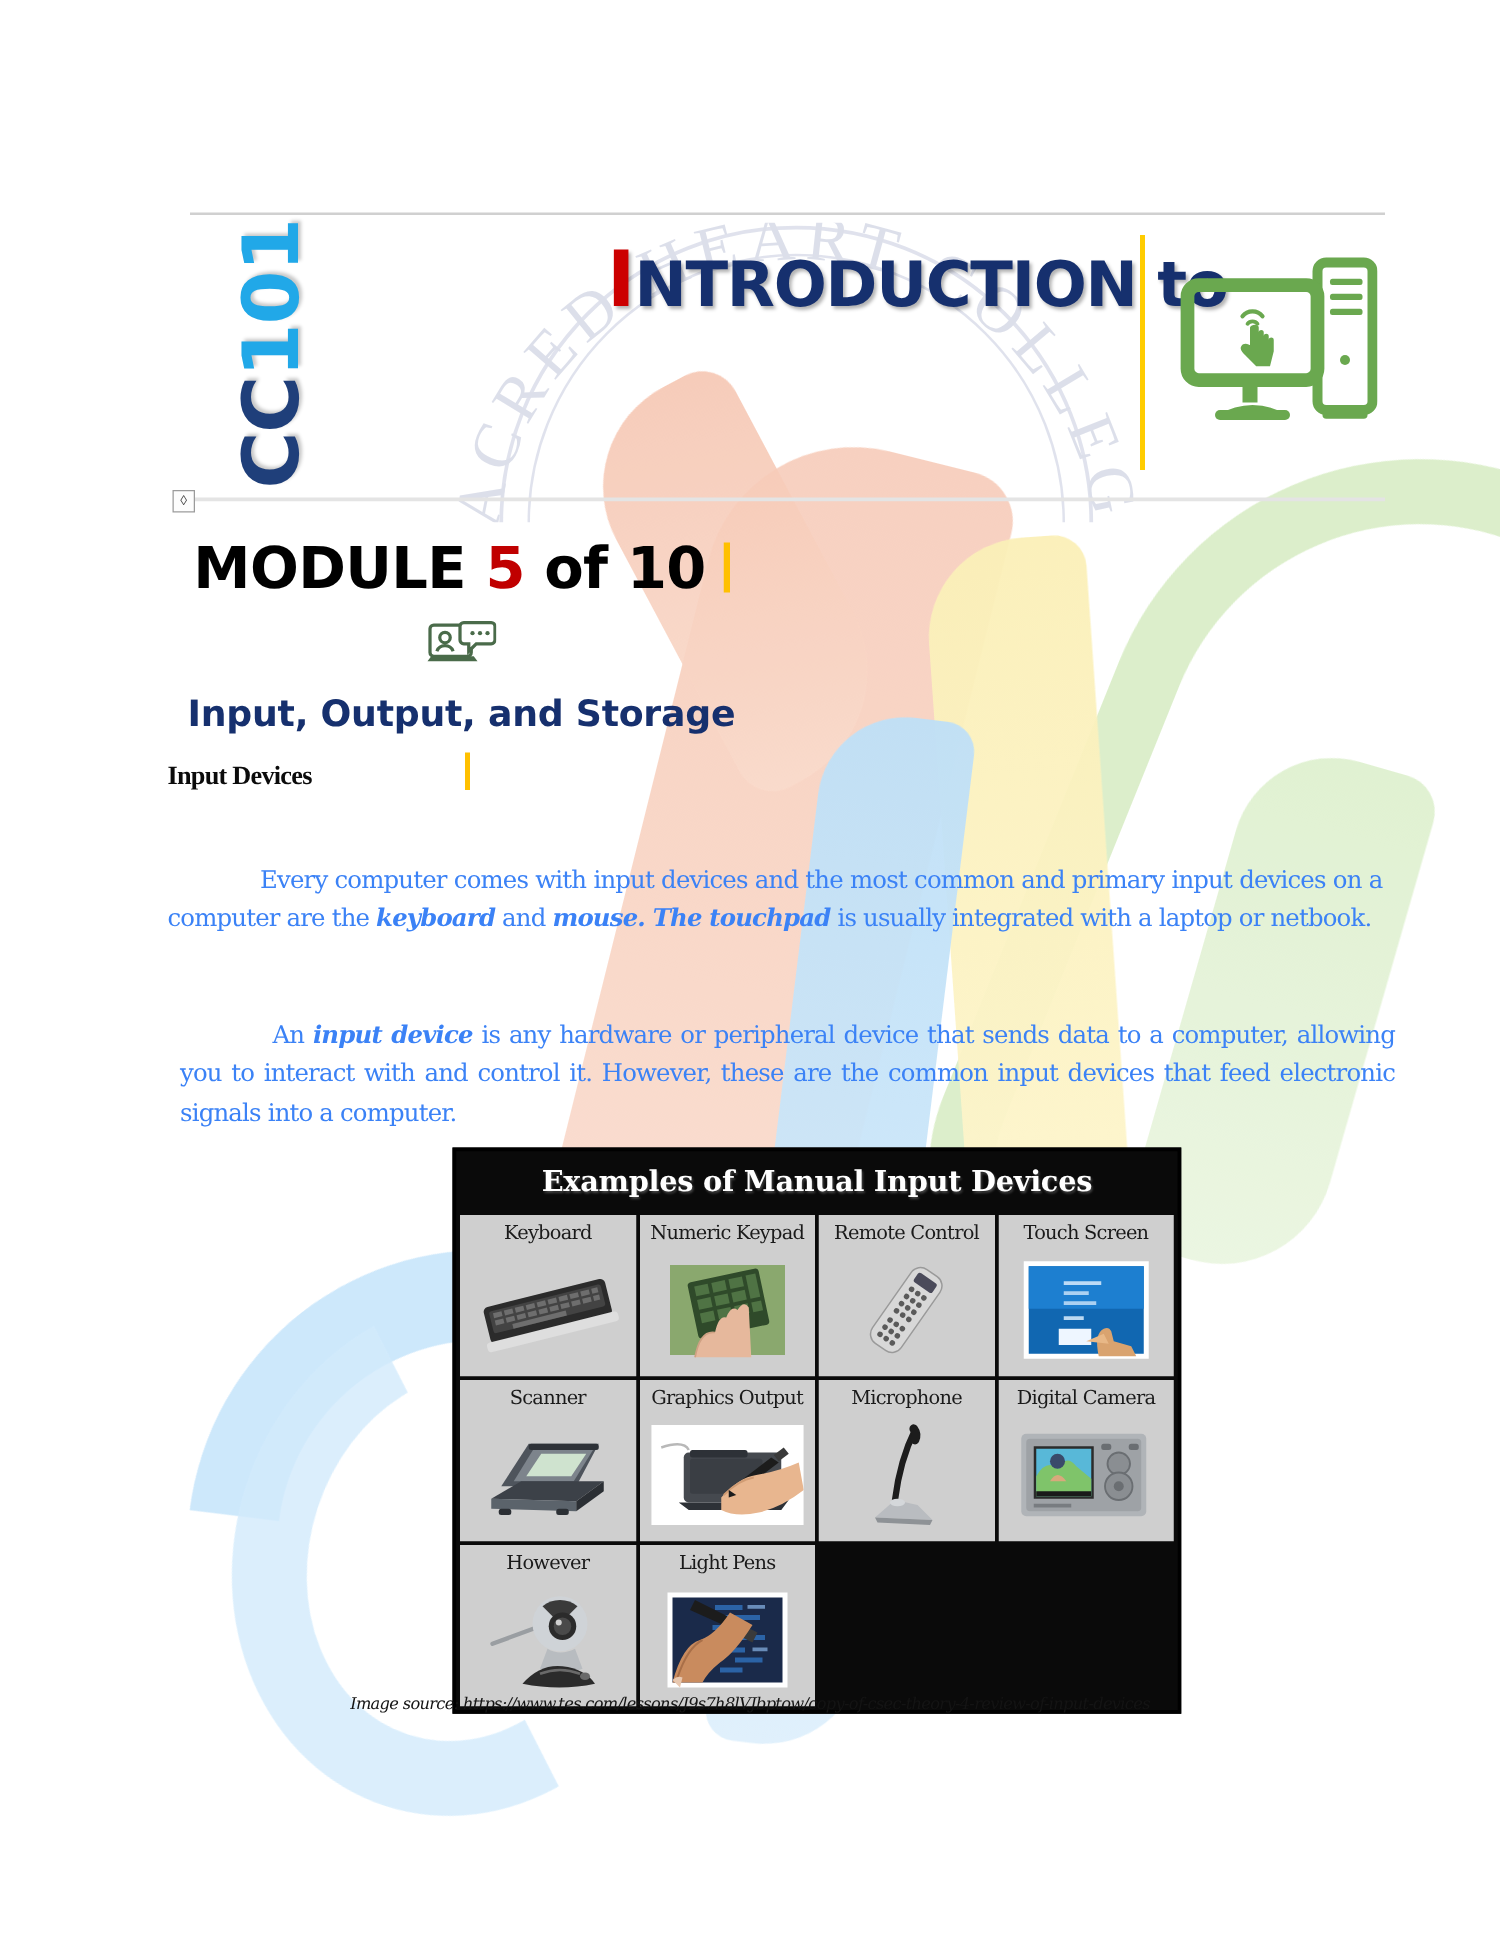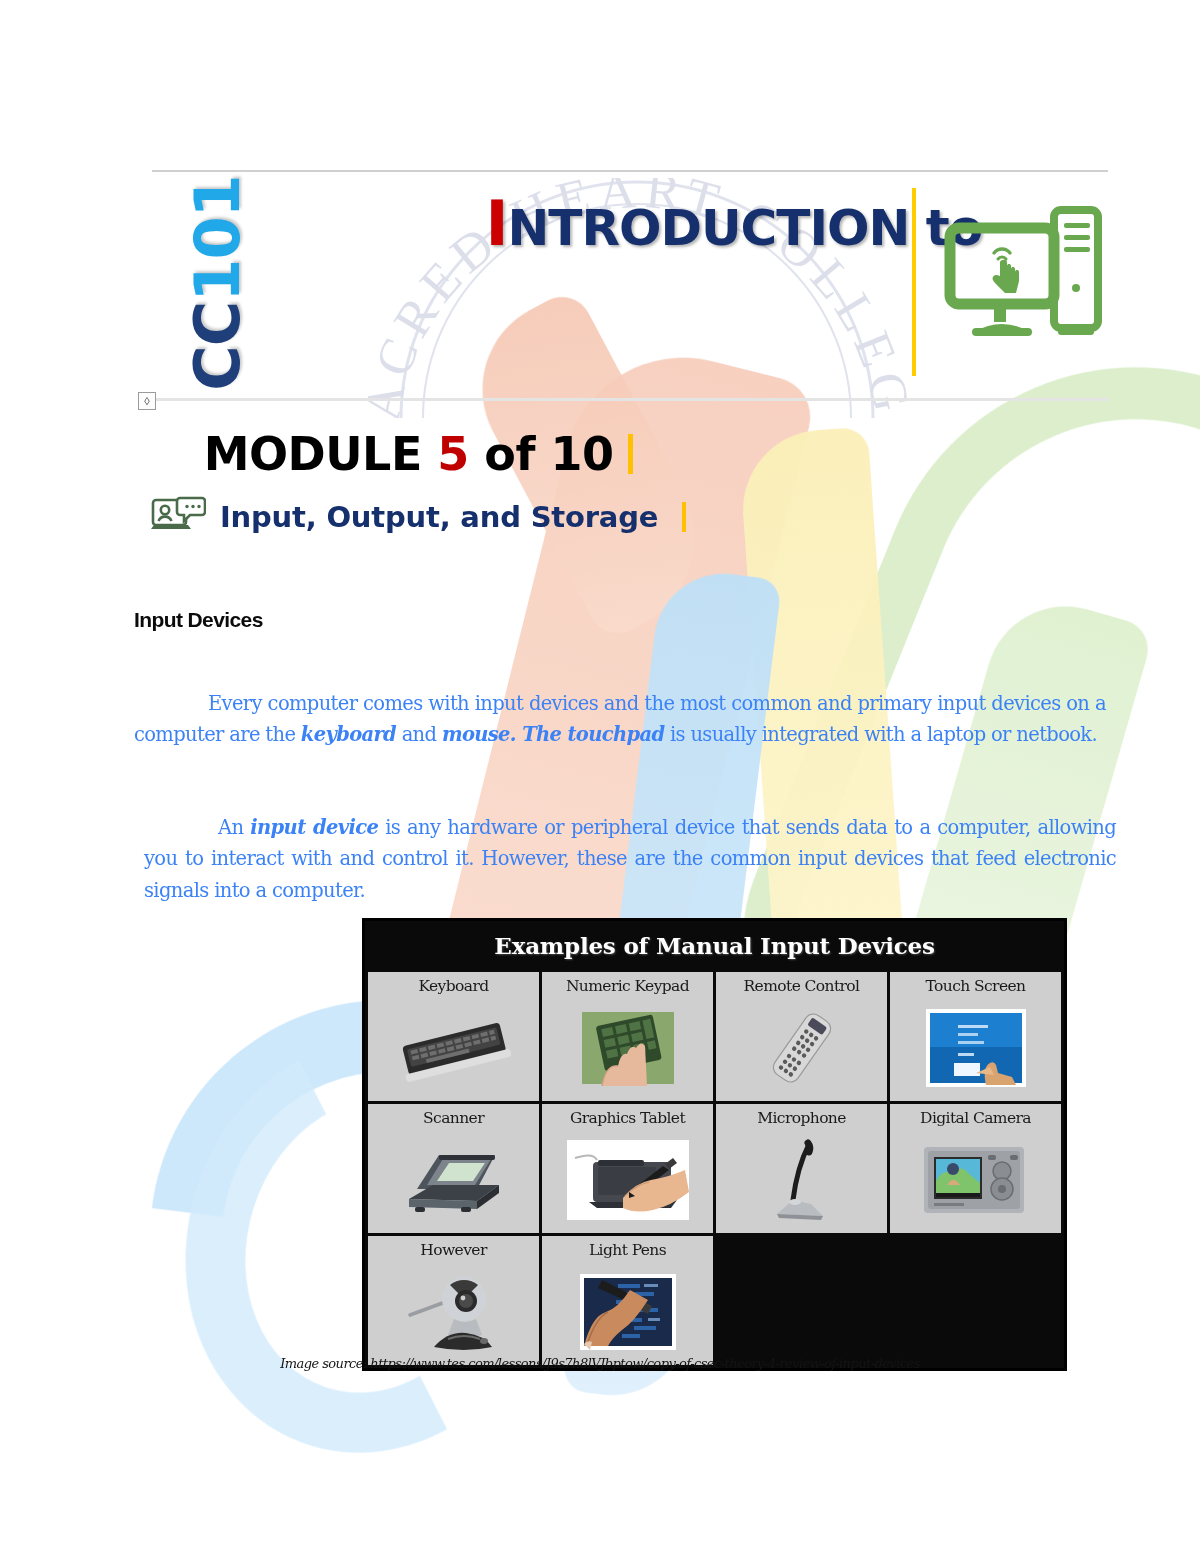--- a/index.html
+++ b/index.html
@@ -219,20 +219,21 @@
     background: #ffc000;
     vertical-align: -4px;
     margin-left: 14px;
   }
   .sub-line {
     margin-top: 16px;
     display: flex;
     align-items: center;
     gap: 14px;
     white-space: nowrap;
+    flex-direction: column;
   }
   .sub-icon { width: 56px; height: 46px; flex: 0 0 auto; }
   .sub-text {
     font-family: "DejaVu Sans", sans-serif;
     font-weight: 700;
     font-size: 29px;
     color: #16306e;
     letter-spacing: -0.2px;
   }
   .bar-yellow-sm {
@@ -240,21 +241,21 @@
     width: 4px; height: 30px;
     background: #ffc000;
     margin-left: 10px;
     vertical-align: -4px;
   }
 
   
   .section-heading {
     position: absolute;
     left: 134px; top: 608px;
-    font-family: Liberation Sans, sans-serif;
+    font-family: Liberation Serif, serif;
     font-weight: 700;
     font-size: 21px;
     color: #0b0b0b;
     letter-spacing: -0.6px;
     z-index: 3;
   }
   .para {
     position: absolute;
     left: 134px;
     width: 972px;
@@ -269,21 +270,21 @@
   }
   .para b { font-weight: 700; }
   .para i { font-style: italic; }
   .para-1 { top: 668px; }
   .para-2 { top: 792px; margin-left: 10px; }
 
   
   .figure {
     position: absolute;
     left: 362px; top: 918px;
-    width: 705px;
+    width: 583px;
     background: #0a0a0a;
     border: 3px solid #000000;
     box-sizing: border-box;
     z-index: 3;
   }
   .figure-title {
     color: #ffffff;
     font-family: "DejaVu Serif", serif;
     font-weight: 700;
     font-size: 23px;
@@ -581,21 +582,21 @@
           <path d="M 10,58 L 34,44 L 100,44 L 78,60 Z" fill="#3c4148"></path>
           <path d="M 10,58 L 78,60 L 78,68 L 10,66 Z" fill="#5b636b"></path>
           <path d="M 78,60 L 100,44 L 100,52 L 78,68 Z" fill="#2b2f34"></path>
           <rect x="16" y="66" width="10" height="5" rx="2" fill="#2b2f34"></rect>
           <rect x="62" y="66" width="10" height="5" rx="2" fill="#2b2f34"></rect>
         </svg>
       </div>
     </div>
 
     <div class="cell">
-      <div class="cell-label">Graphics Tablet</div>
+      <div class="cell-label">Graphics Output</div>
       <div class="cell-art">
         <svg width="122" height="80" viewBox="0 0 122 80">
           <rect x="0" y="0" width="122" height="80" fill="#ffffff"></rect>
           <path d="M 8,18 q 18,-6 22,2" fill="none" stroke="#b8b8b8" stroke-width="2"></path>
           <rect x="26" y="22" width="78" height="40" rx="4" fill="#45494f"></rect>
           <rect x="31" y="27" width="58" height="28" rx="2" fill="#3a3e44"></rect>
           <rect x="31" y="20" width="46" height="6" rx="2" fill="#2d3137"></rect>
           <path d="M 22,62 L 30,68 L 104,68 L 110,60 L 104,62 Z" fill="#2d3137"></path>
           <path d="M 62,52 L 96,26 L 102,30 L 68,56 Z" fill="#1c1c1c"></path>
           <path d="M 98,24 l 8,-6 l 4,5 l -8,6 z" fill="#3a3a3a"></path>

